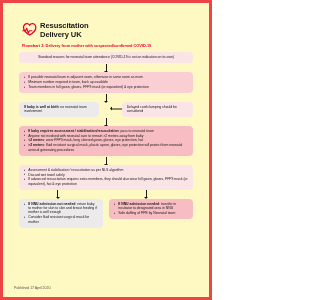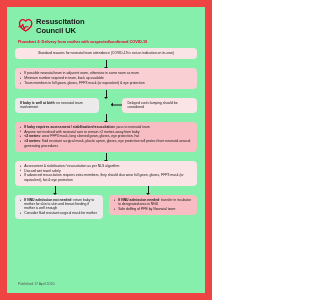--- a/index.html
+++ b/index.html
@@ -5,23 +5,23 @@
   * { box-sizing: border-box; margin: 0; padding: 0; }
   html, body {
     width: 212px; height: 300px;
     background: #ffffff;
     font-family: "Liberation Sans", sans-serif;
     overflow: hidden;
   }
   .page {
     position: relative;
     width: 212px; height: 300px;
-    background: #86efac;
-    border: 7px solid #ef4444;
-    padding: 0;
+    background: #fef9c3;
+    border: 3px solid #ef4444;
+    padding: 8px;
   }
 
   
   .header { display: flex; align-items: flex-start; gap: 3px; padding: 11px 0 0 11px; }
   .logo-mark { width: 15px; height: 15px; flex: 0 0 15px; margin-top: 0px; }
   .brand-text { display: flex; flex-direction: column; justify-content: center; }
   .brand-l1, .brand-l2 {
     font-size: 7.6px; font-weight: bold; color: #1a1a1a;
     line-height: 8.6px; letter-spacing: -0.1px;
   }
@@ -122,21 +122,21 @@
 
   <div class="header">
     <span class="logo-mark">
       <svg viewBox="0 0 30 30" width="15" height="15" aria-hidden="true">
         <path d="M15.3 26 C15.3 26 3 18.5 3 10.8 C3 6.4 6.2 3.4 10 3.4 C12.5 3.4 14.4 4.8 15.3 6.4 C16.2 4.8 18.1 3.4 20.6 3.4 C24.4 3.4 27.6 6.4 27.6 10.8 C27.6 18.5 15.3 26 15.3 26 Z" fill="none" stroke="#e4002b" stroke-width="2.6" stroke-linejoin="round"></path>
         <path d="M1.5 17.5 L7 17.5 L9.5 12.5 L12.5 22 L15 17.5 L20 17.5" fill="none" stroke="#e4002b" stroke-width="2.2" stroke-linecap="round" stroke-linejoin="round"></path>
       </svg>
     </span>
     <span class="brand-text">
       <span class="brand-l1">Resuscitation</span>
-      <span class="brand-l2">Council UK</span>
+      <span class="brand-l2">Delivery UK</span>
     </span>
   </div>
 
   <div class="subtitle">Flowchart 2: Delivery from mother with suspected/confirmed COVID-19</div>
 
   <div class="flow">
 
     <div class="box light center">
       <p>Standard reasons for neonatal team attendance (COVID-19 is not an indication on its own)</p>
     </div>

